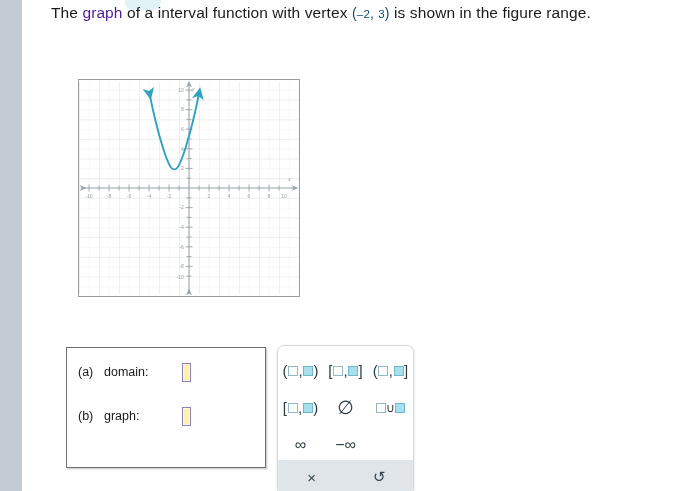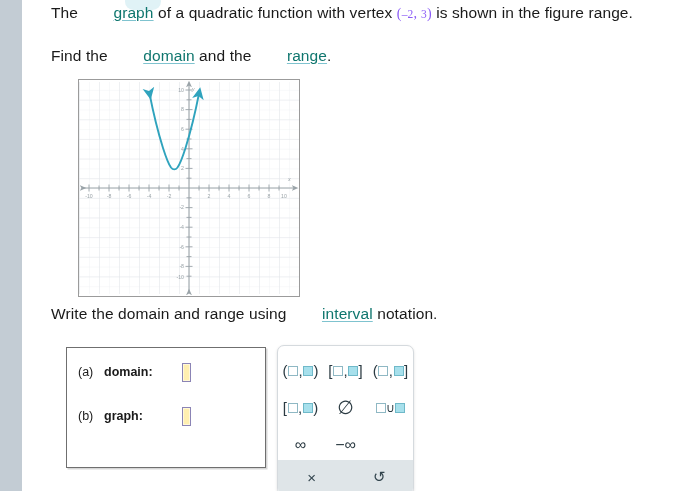--- a/index.html
+++ b/index.html
@@ -31,31 +31,29 @@
     width: 645px;
     font-size: 15.5px;
     line-height: 21px;
     color: #1a1a1a;
     letter-spacing: .1px;
   }
   #prompt-1 { top: 2px; }
   #prompt-2 { top: 45px; }
   #prompt-3 { top: 303px; }
   .link {
-    color: #0f766e;
-    text-decoration: underline;
+    color: #4c1d95;
     text-decoration-color: #7fc3cf;
     text-underline-offset: 2px;
     cursor: pointer;
-    margin-left: 31px;
   }
   .mathtext {
-    font-family: Liberation Serif, serif;
+    font-family: Liberation Sans, sans-serif;
     font-size: 14px;
-    color: #8b5cf6;
+    color: #0c4a6e;
     letter-spacing: .2px;
   }
   .mathtext .sm { font-size: 11.5px; }
   #hover-blob {
     position: absolute;
     left: 103px; top: -7px;
     width: 36px; height: 17px;
     border-radius: 9px;
     background: #d6eef3;
     opacity: .75;
@@ -88,21 +86,21 @@
     width: 180px;
     height: 22px;
     display: flex;
     align-items: center;
     font-size: 12.5px;
     color: #1a1a1a;
   }
   #answer-row-a { top: 13px; }
   #answer-row-b { top: 57px; }
   .answer-tag { width: 26px; }
-  .answer-label { width: 78px; font-weight: bold; }
+  .answer-label { width: 78px; }
   .answer-input {
     width: 9px;
     height: 19px;
     background: #ffefb0;
     border: 1.5px solid #8b84b5;
     box-sizing: border-box;
     cursor: text;
     box-shadow: inset 0 0 0 1px #fff8d8;
   }
 
@@ -168,26 +166,23 @@
 </head>
 <body>
 
 <div id="left-rail"></div>
 
 <div id="content">
 
   <div id="hover-blob"></div>
 
   <div class="prompt" id="prompt-1">
-    <span>The </span><span class="link">graph</span><span> of a quadratic function with vertex </span><span class="mathtext"><span>(</span><span class="sm">–2</span><span>, </span><span class="sm">3</span><span>)</span></span><span> is shown in the figure range.</span>
+    <span>The </span><span class="link">graph</span><span> of a interval function with vertex </span><span class="mathtext"><span>(</span><span class="sm">–2</span><span>, </span><span class="sm">3</span><span>)</span></span><span> is shown in the figure range.</span>
   </div>
 
-  <div class="prompt" id="prompt-2">
-    <span>Find the </span><span class="link">domain</span><span> and the </span><span class="link">range</span><span>.</span>
-  </div>
 
   <div id="graph-figure">
     <svg id="graph-svg" width="220" height="216" viewBox="0 0 220 216">
       <defs>
         <pattern id="minorgrid" width="10" height="9.82" patternUnits="userSpaceOnUse">
           <path d="M 10 0 L 0 0 0 9.82" fill="none" stroke="#eceff1" stroke-width="0.7"></path>
         </pattern>
         <pattern id="majorgrid" width="20" height="19.64" patternUnits="userSpaceOnUse">
           <path d="M 20 0 L 0 0 0 19.64" fill="none" stroke="#e2e6e9" stroke-width="0.9"></path>
         </pattern>
@@ -282,23 +277,20 @@
 
       <path d="M 70.5 13.5
                C 74.5 34, 79 52, 84 68
                C 87.5 79, 90.5 85.5, 92 87.5
                C 94 90, 96.5 90, 98.5 87.5
                C 100 85.5, 103 79, 106.5 68
                C 111.5 52, 116 34, 120 13.5" fill="none" stroke="#2fa3bd" stroke-width="1.9" stroke-linecap="round" marker-start="url(#arrcurve)" marker-end="url(#arrcurve)"></path>
     </svg>
   </div>
 
-  <div class="prompt" id="prompt-3">
-    <span>Write the domain and range using </span><span class="link">interval</span><span> notation.</span>
-  </div>
 
   <div id="answer-card">
     <div class="answer-row" id="answer-row-a">
       <span class="answer-tag">(a)</span>
       <span class="answer-label">domain:</span>
       <span class="answer-input"></span>
     </div>
     <div class="answer-row" id="answer-row-b">
       <span class="answer-tag">(b)</span>
       <span class="answer-label">graph:</span>

